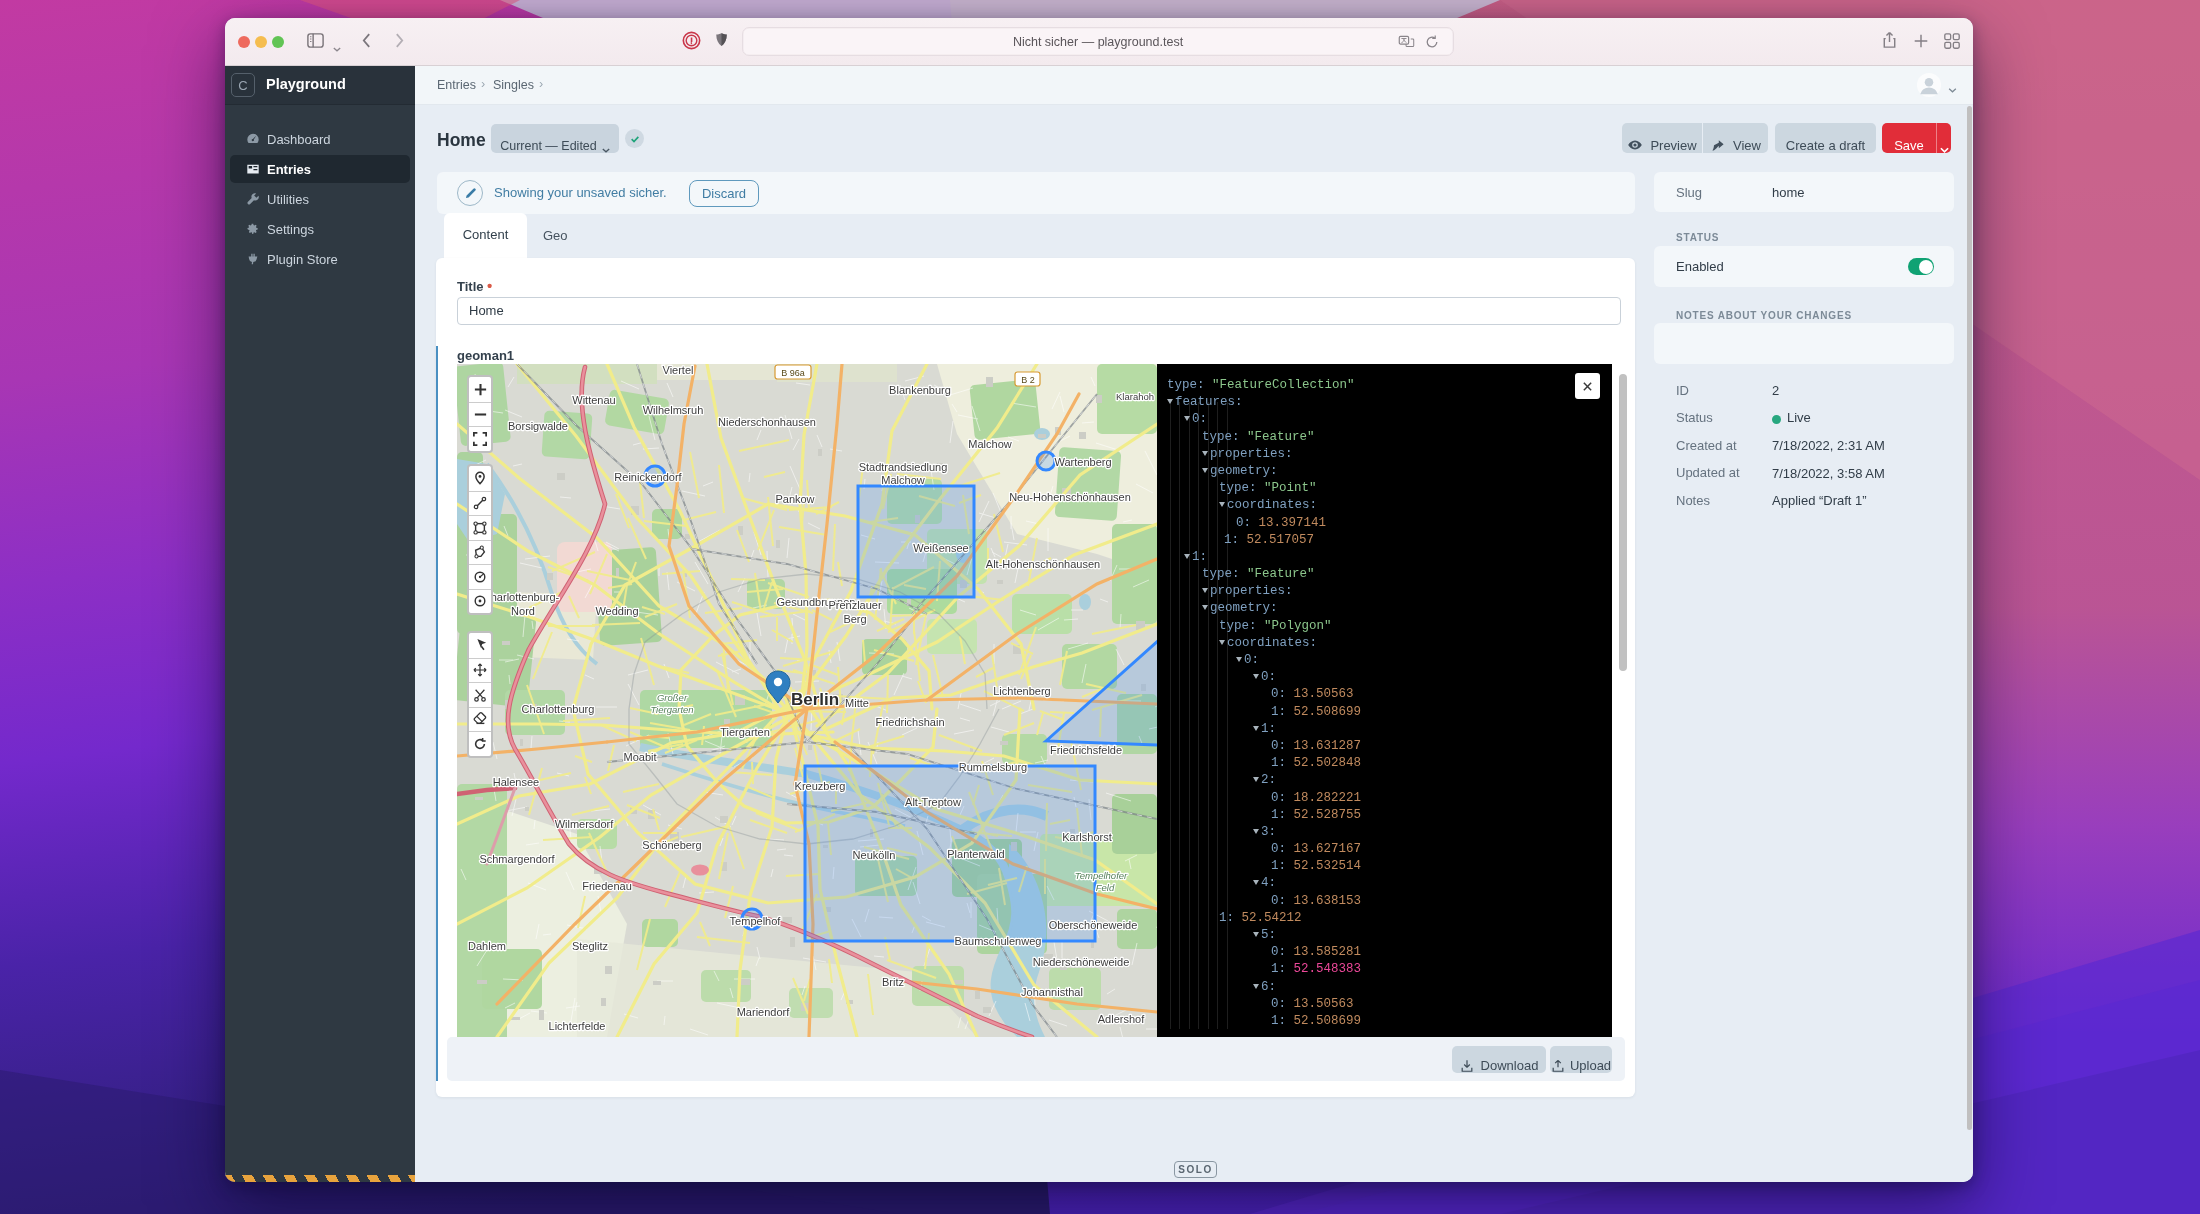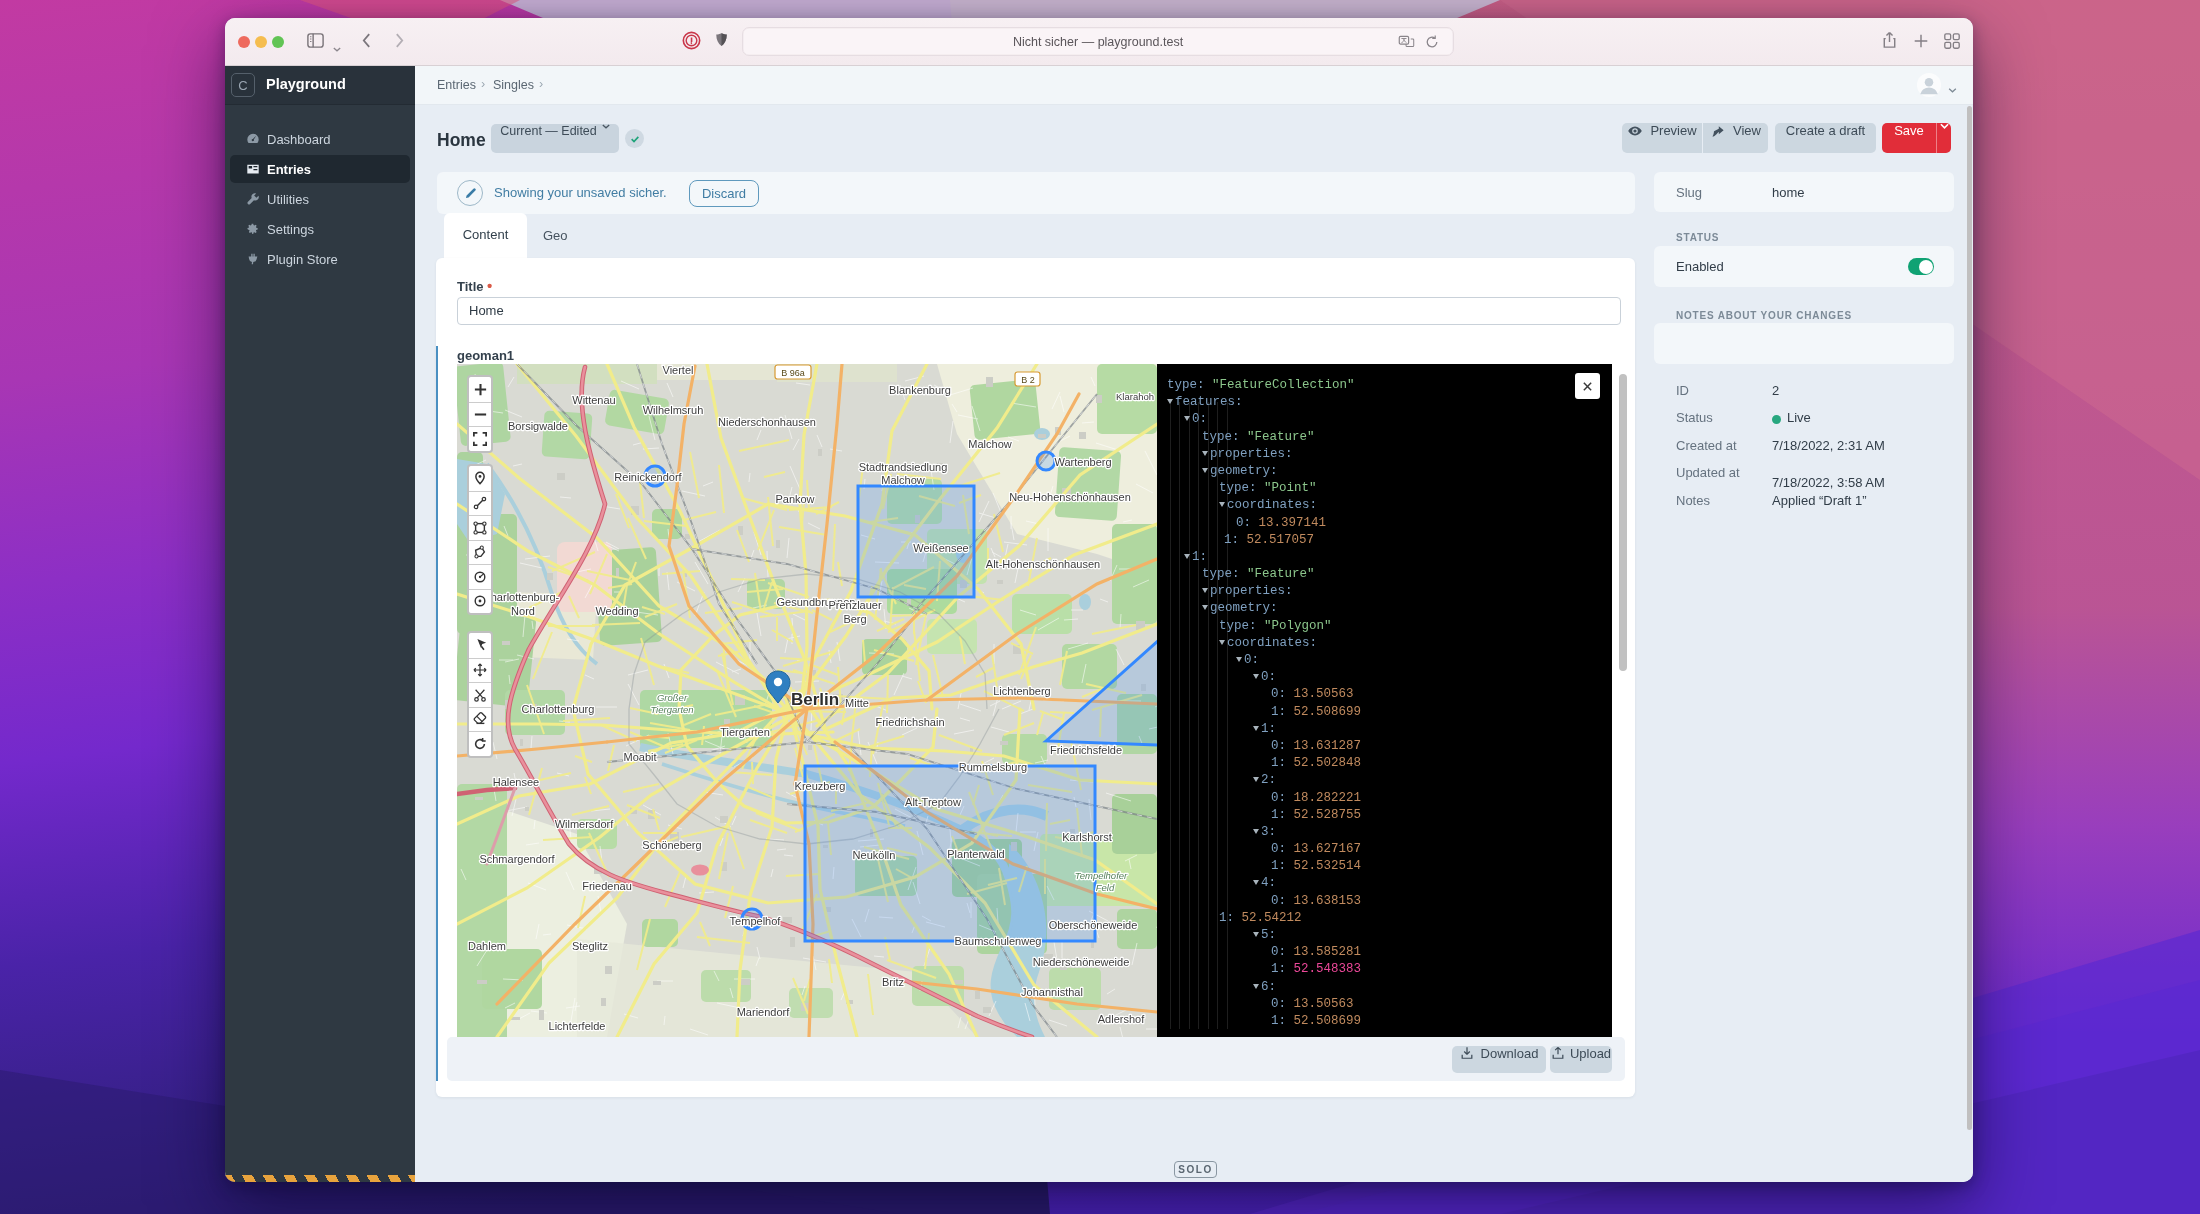--- a/index.html
+++ b/index.html
@@ -27,21 +27,21 @@
 .navitem { position:absolute; left:5px; width:180px; height:28px; border-radius:5px; color:#ccd5de;
   font-size:13px; display:flex; align-items:center; padding-left:16px; gap:7px; }
 .navitem.active { background:#1f2830; color:#fff; font-weight:bold; }
 #stripes { position:absolute; left:0; bottom:0; width:100%; height:7px;
   background:repeating-linear-gradient(60deg,#e8a33d 0 9px,#2f3942 9px 18px); }
 
 
 #main { position:absolute; left:190px; top:48px; right:0; bottom:0; background:#e7edf4; }
 #crumb { position:absolute; left:0; top:0; right:0; height:39px; background:#f2f6f9; border-bottom:1px solid #e2e8ee;
   font-size:12.5px; color:#5b6773; }
-.btn { display:inline-flex; align-items:flex-start; justify-content:center; gap:7px; height:30px;
+.btn { display:inline-flex; align-items:flex-end; justify-content:center; gap:7px; height:30px;
   background:#ccd7e0; color:#3d4b57; font-size:13px; border-radius:5px; }
 #notice { position:absolute; background:#f3f7fa; border-radius:6px; }
 .tab { position:absolute; font-size:13px; color:#46535f; }
 #card { position:absolute; background:#fff; border-radius:6px; box-shadow:0 1px 3px rgba(40,60,80,.08); }
 
 
 #mapw { position:absolute; overflow:hidden; background:#d9dad3; }
 .lgrp { position:absolute; left:10px; width:26px; background:#fff; border:2px solid rgba(0,0,0,.25); border-radius:4px; }
 .lbtn { width:22px; height:24.5px; display:flex; align-items:center; justify-content:center; background:#fff; }
 
@@ -1212,21 +1212,21 @@
     <div class="rlabel" style="left:1261px; top:244px">NOTES ABOUT YOUR CHANGES</div>
     <div class="rbox" style="left:1239px; top:257px; width:300px; height:41px"></div>
     <div class="meta-l" style="left:1261px; top:317px">ID</div>
       <div class="meta-v" style="left:1357px; top:317px">2</div>
     <div class="meta-l" style="left:1261px; top:344px">Status</div>
     <div class="abs" style="left:1357px; top:349px; width:9px; height:9px; border-radius:50%; background:#27a77f"></div>
     <div class="meta-v" style="left:1372px; top:344px">Live</div>
     <div class="meta-l" style="left:1261px; top:372px">Created at</div>
       <div class="meta-v" style="left:1357px; top:372px">7/18/2022, 2:31 AM</div>
     <div class="meta-l" style="left:1261px; top:399px">Updated at</div>
-      <div class="meta-v" style="left:1357px; top:409px">7/18/2022, 3:58 AM</div>
+      <div class="meta-v" style="left:1357px; top:400px">7/18/2022, 3:58 AM</div>
     <div class="meta-l" style="left:1261px; top:427px">Notes</div>
       <div class="meta-v" style="left:1357px; top:427px">Applied “Draft 1”</div>
 
     <div class="abs" style="left:759px; top:1095px; width:43px; height:17px; border:1.5px solid #8a97a2; border-radius:4px; color:#5a6671; font-size:10px; font-weight:bold; letter-spacing:1.5px; text-align:center; line-height:15px">SOLO</div>
   </div>
 
   <div class="abs" style="left:1741.5px; top:88px; width:5px; height:1024px; background:#b6b3b1; border-radius:3px; opacity:.8"></div>
 </div>
 
 </body></html>

